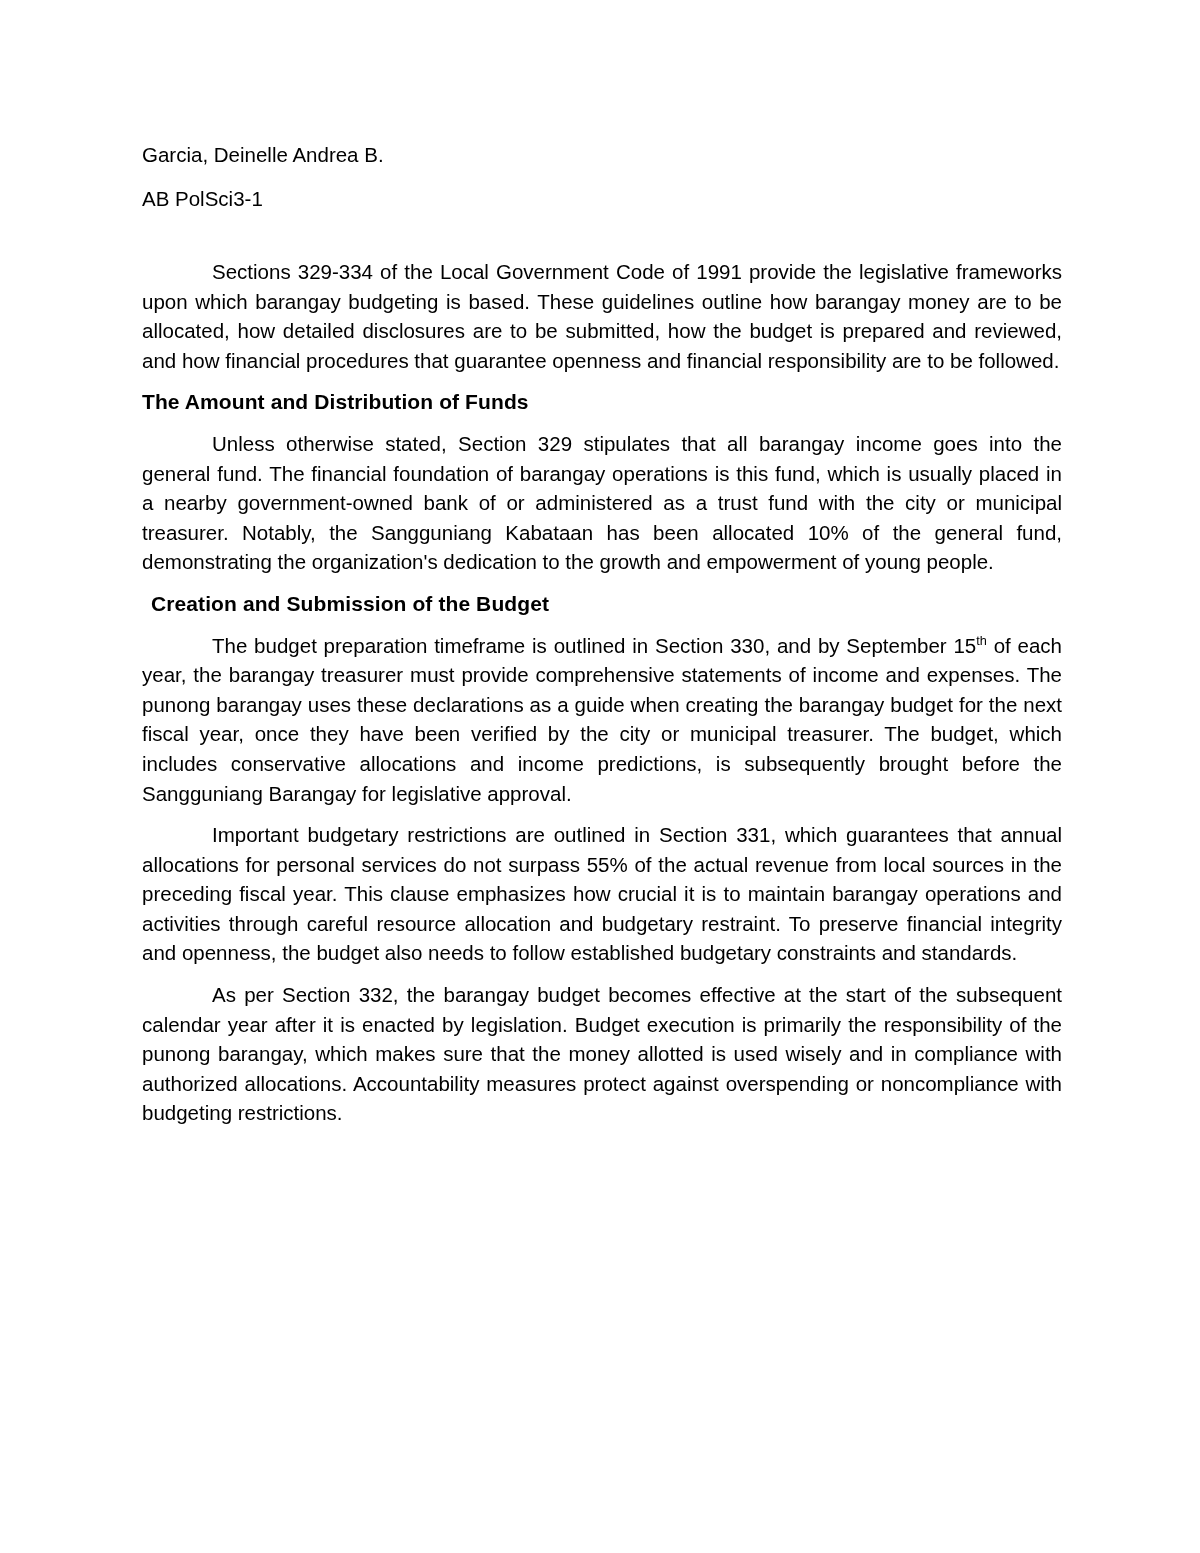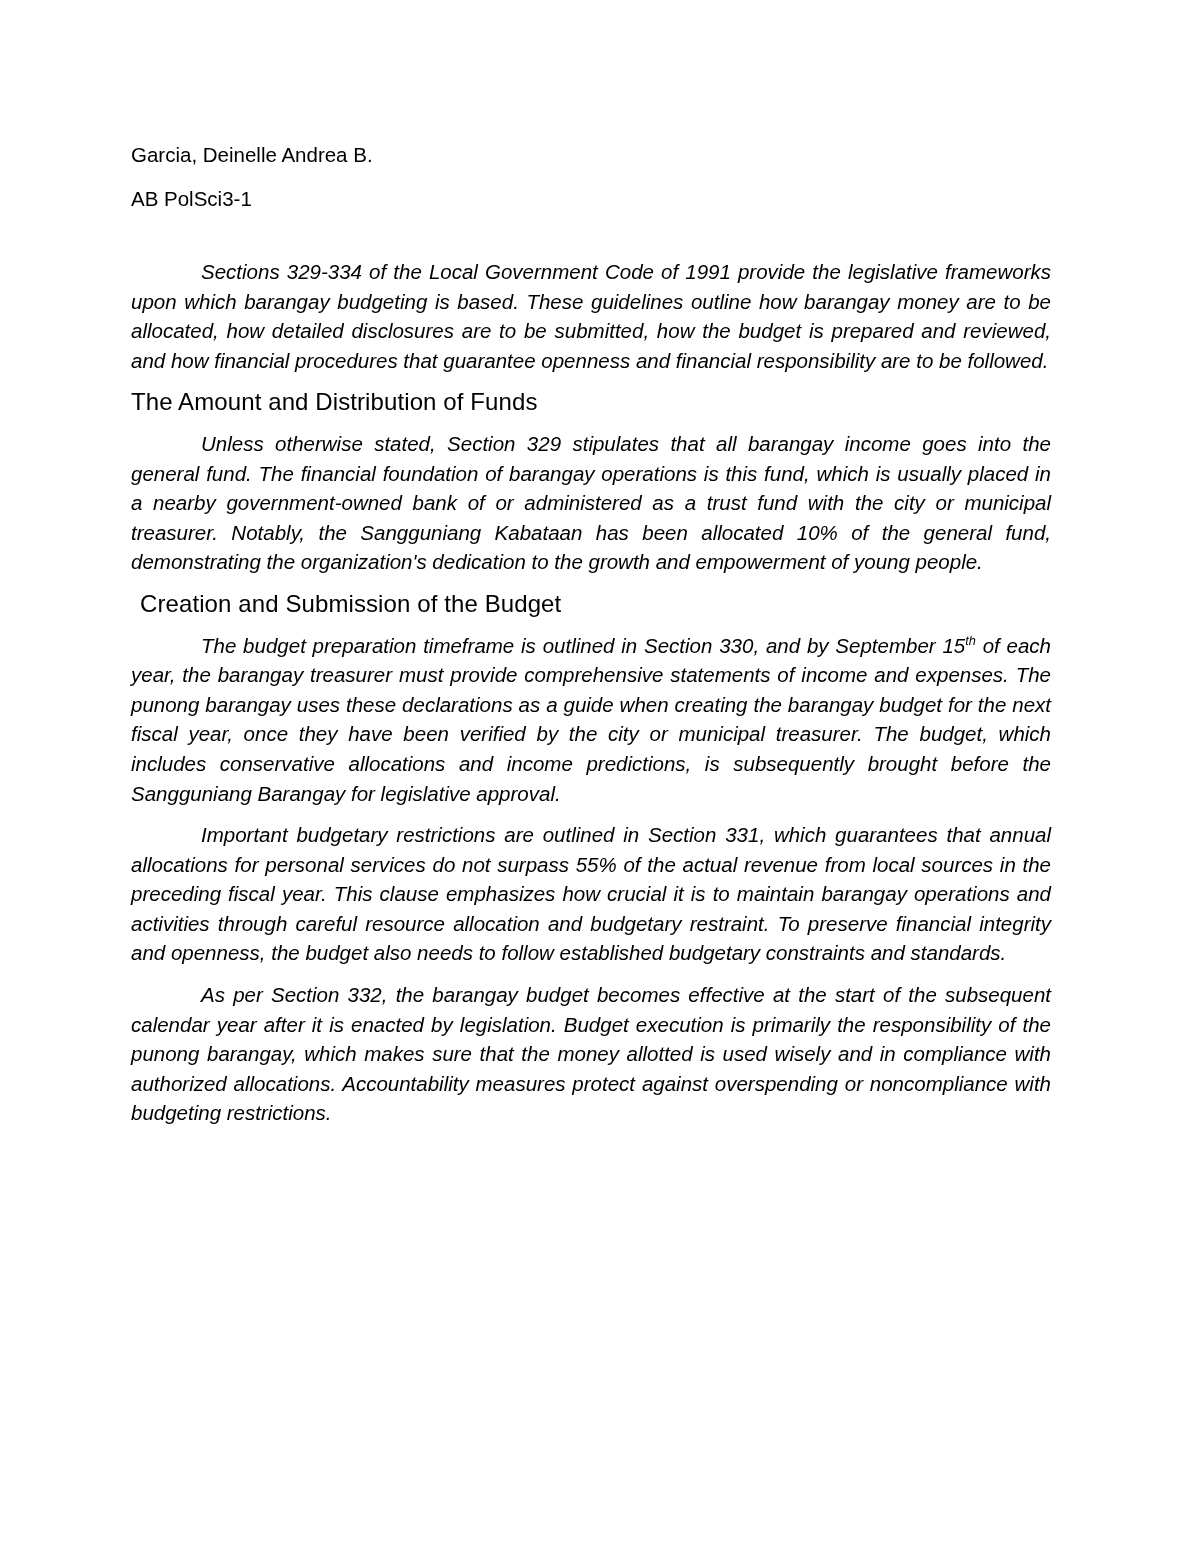--- a/index.html
+++ b/index.html
@@ -14,47 +14,46 @@
   .page {
     position: relative;
     width: 1200px;
     height: 1553px;
     background: #ffffff;
     box-sizing: border-box;
     overflow: hidden;
   }
   .content {
     position: absolute;
-    left: 131px;
+    left: 142px;
     top: 140px;
     width: 920px;
   }
   .meta-line {
     font-size: 20.5px;
     line-height: 29.5px;
     margin: 0 0 14px 0;
     text-align: left;
     white-space: pre-wrap;
   }
   .meta-block {
     margin-bottom: 44px;
   }
   .para {
     font-size: 20.5px;
     line-height: 29.6px;
     margin: 0 0 12px 0;
     text-align: justify;
     text-indent: 70px;
     hyphens: none;
-    font-style: italic;
   }
   .heading {
-    font-size: 24px;
+    font-size: 21px;
     line-height: 29.6px;
-    font-weight: normal;
+    font-weight: bold;
     margin: 0 0 12px 0;
     text-align: left;
     letter-spacing: 0.1px;
   }
   .heading.indented {
     padding-left: 9px;
   }
   sup {
     font-size: 0.62em;
     vertical-align: super;

